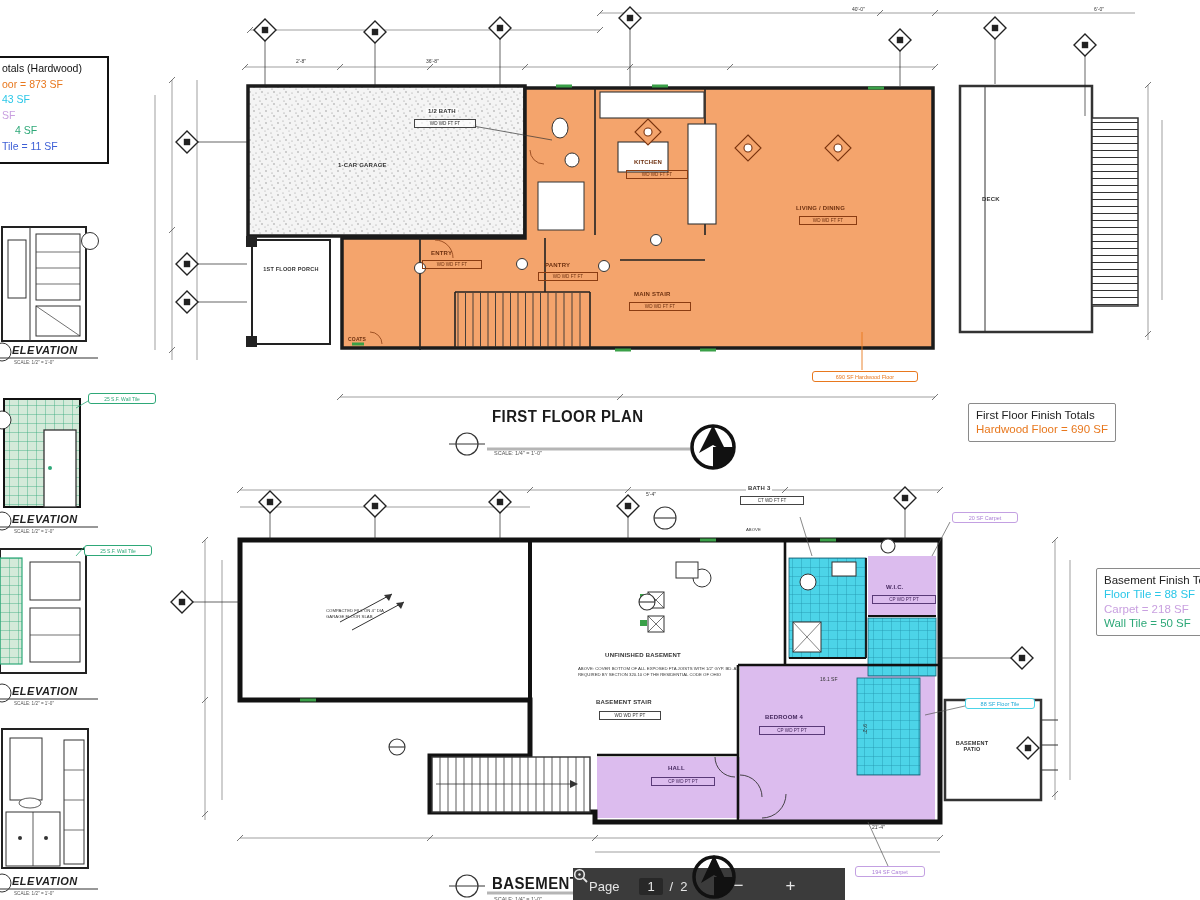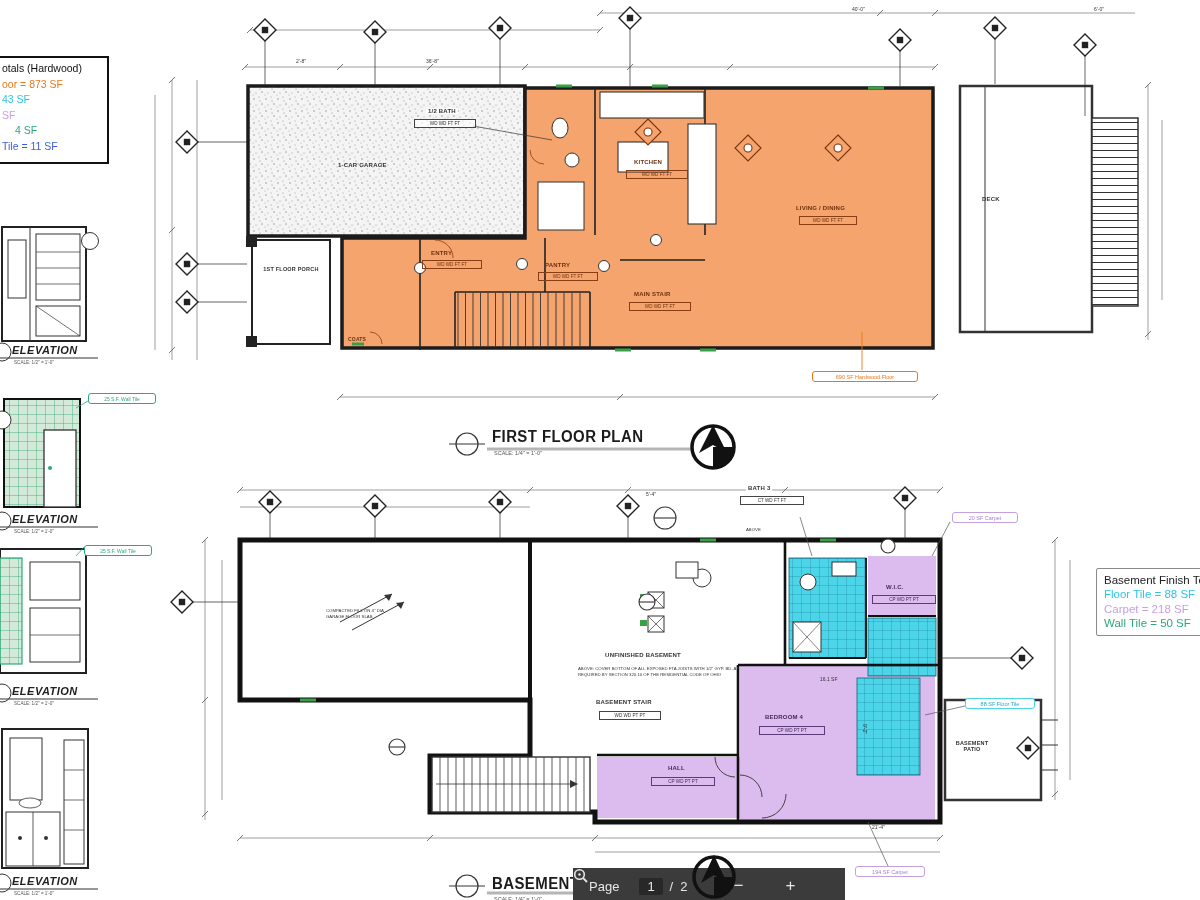--- a/index.html
+++ b/index.html
@@ -368,22 +368,26 @@
   <div class="abs codes orangebg" style="left:422px;top:260px;width:54px;">WD WD FT FT</div>
   <div class="abs lbl orangebg" style="left:545px;top:262px;">PANTRY</div>
   <div class="abs codes orangebg" style="left:538px;top:272px;width:54px;">WD WD FT FT</div>
   <div class="abs lbl orangebg" style="left:634px;top:291px;">MAIN STAIR</div>
   <div class="abs codes orangebg" style="left:629px;top:302px;width:56px;">WD WD FT FT</div>
   <div class="abs lbl orangebg" style="left:348px;top:336px;font-size:5px;">COATS</div>
   <div class="abs lbl" style="left:262px;top:266px;width:58px;white-space:normal;text-align:center;font-size:5.5px;">1ST FLOOR PORCH</div>
   <div class="abs lbl" style="left:982px;top:196px;">DECK</div>
   <div class="abs areaTag tag-orange" style="left:812px;top:371px;width:100px;">690 SF Hardwood Floor</div>
 
-  <div class="abs planTitle" style="left:492px;top:428px;">FIRST FLOOR PLAN</div>
+  <div class="abs planTitle" style="left:492px;top:408px;">FIRST FLOOR PLAN</div>
   <div class="abs planScale" style="left:494px;top:450px;">SCALE: 1/4" = 1'-0"</div>
+  <div class="abs totBox" style="left:968px;top:403px;">
+    <div class="totTitle">First Floor Finish Totals</div>
+    <div style="color:#e8781e;">Hardwood Floor = 690 SF</div>
+  </div>
 
   <div class="abs lbl" style="left:746px;top:485px;background:#fff;padding:0 2px;">BATH 3</div>
   <div class="abs codes" style="left:740px;top:496px;width:58px;background:#fff;">CT WD FT FT</div>
   <div class="abs tiny" style="left:746px;top:527px;">ABOVE</div>
   <div class="abs lbl purplebg" style="left:886px;top:584px;">W.I.C.</div>
   <div class="abs codes purplebg" style="left:872px;top:595px;width:58px;">CP WD PT PT</div>
   <div class="abs lbl" style="left:604px;top:652px;width:78px;white-space:normal;text-align:center;">UNFINISHED BASEMENT</div>
   <div class="abs lbl" style="left:596px;top:699px;">BASEMENT STAIR</div>
   <div class="abs codes" style="left:599px;top:711px;width:56px;background:#fff;">WD WD PT PT</div>
   <div class="abs lbl purplebg" style="left:765px;top:714px;">BEDROOM 4</div>

